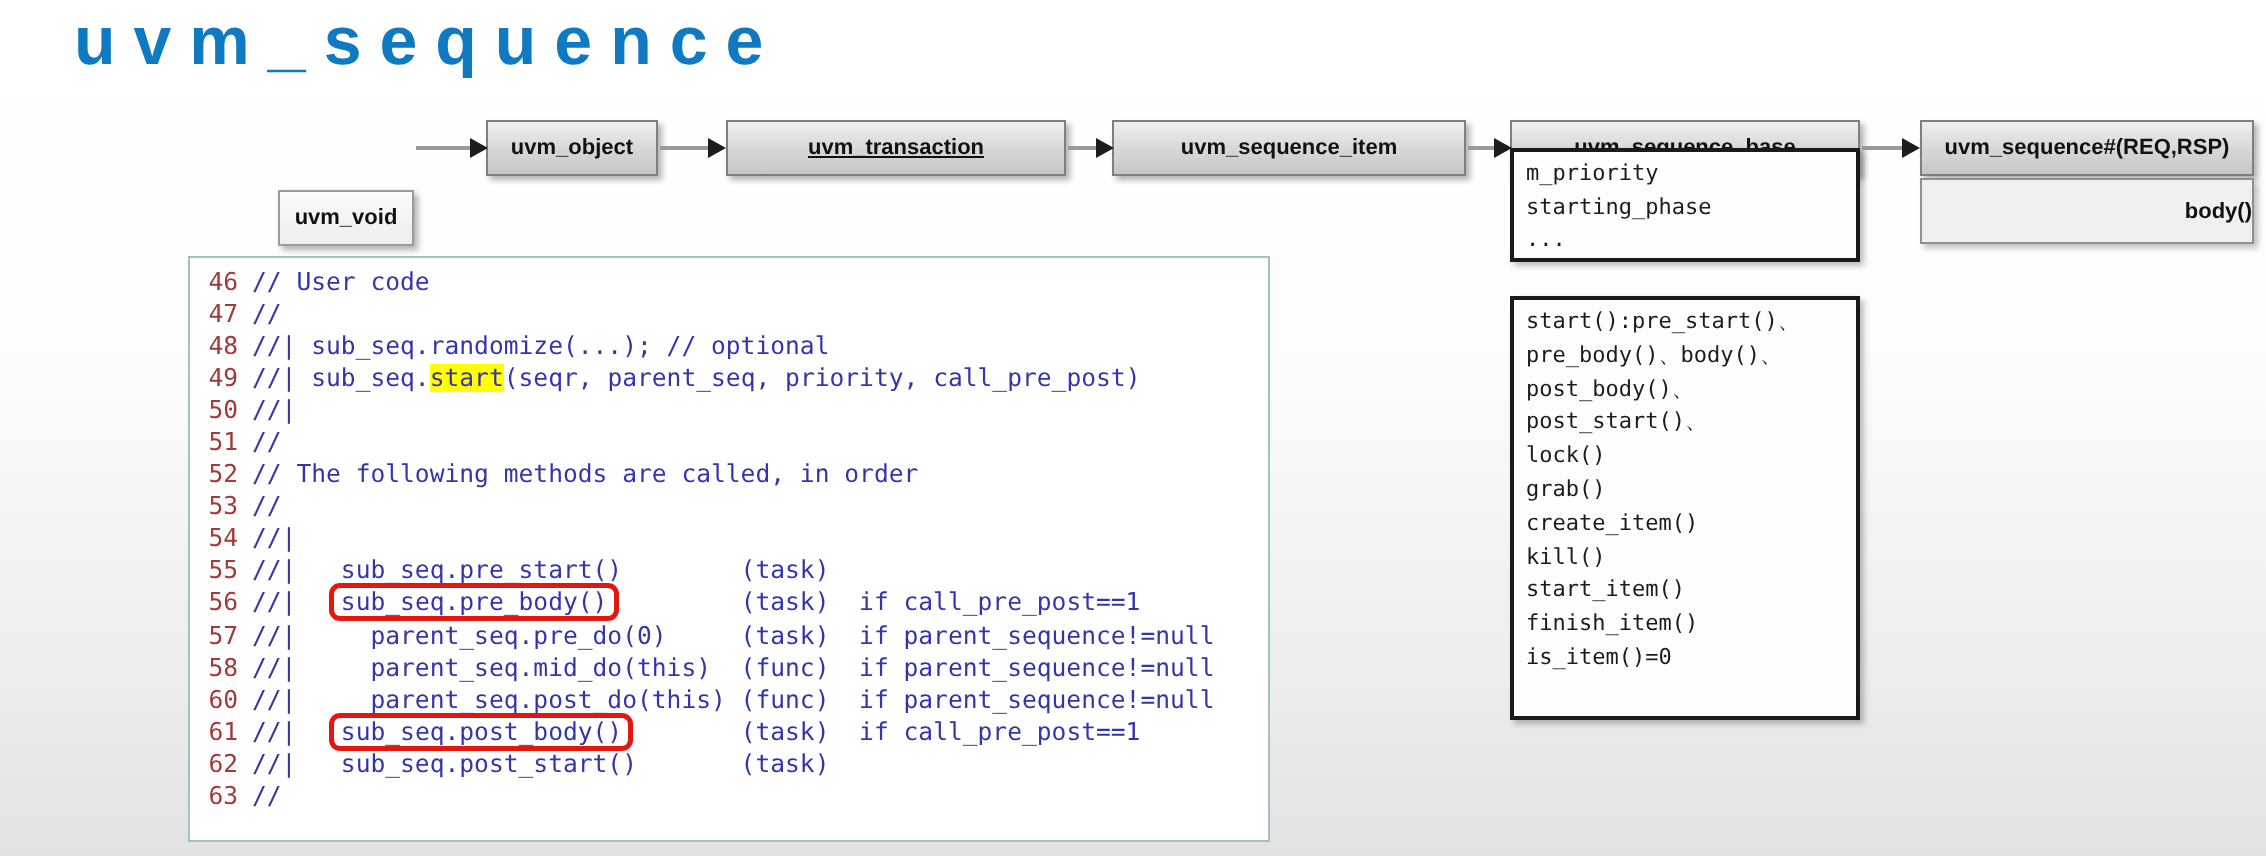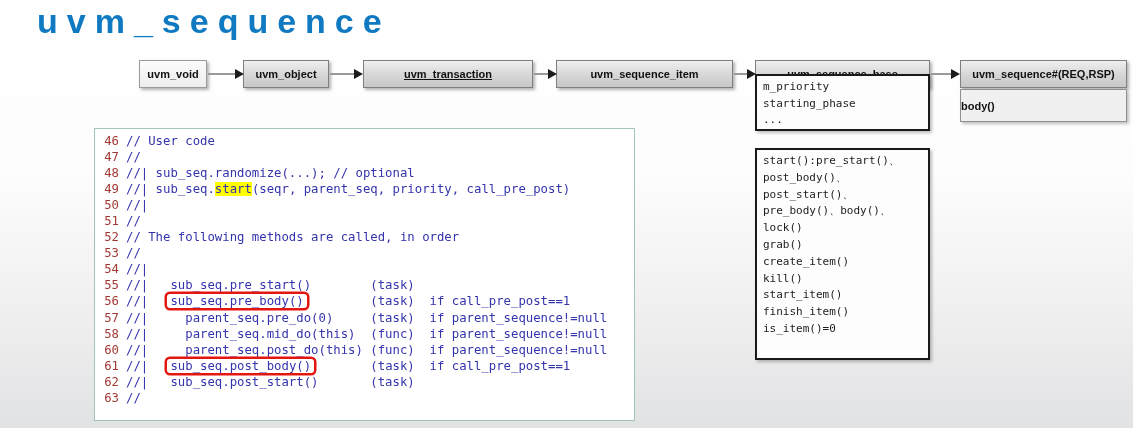--- a/index.html
+++ b/index.html
@@ -20,21 +20,21 @@
 
   
   .cbox {
     position:absolute; top:60px; height:28px; box-sizing:border-box;
     background:linear-gradient(180deg,#efefef 0%,#d6d6d6 55%,#c7c7c7 100%);
     border:1px solid #7f7f7f;
     box-shadow:2px 2px 3px rgba(0,0,0,0.30);
     display:flex; align-items:center; justify-content:center;
     font-size:11px; font-weight:bold; color:#111;
   }
-  .c0 { left:139px; width:68px; background:linear-gradient(180deg,#fbfbfb,#ededed); border-color:#9a9a9a; }
+  .c0 { left:139px; width:68px; background:linear-gradient(180deg,#fbfbfb,#ededed); border-color:#9a9a9a;margin-top:35px; }
   .c1 { left:243px; width:86px; }
   .c2 { left:363px; width:170px;text-decoration:underline; }
   .c3 { left:556px; width:177px; }
   .c4 { left:755px; width:175px; }
   .c5 { left:960px; width:167px; }
 
   
   .arrow { position:absolute; top:73px; height:2px; background:#9a9a9a; }
   .arrow::after {
     content:""; position:absolute; right:-8px; top:-4px;
@@ -58,21 +58,21 @@
   }
   .attrs   { top:74px;  height:57px; }
   .methods { top:148px; height:212px; line-height:16.8px; }
   .attrs .mline { line-height:16.5px; }
 
   
   .seq-body {
     position:absolute; left:960px; top:89px; width:167px; height:33px; box-sizing:border-box;
     background:#f0f0f0; border:1px solid #909090;
     box-shadow:2px 2px 3px rgba(0,0,0,0.25);
-    display:flex; align-items:center; justify-content:flex-start;
+    display:flex; align-items:center; justify-content:flex-end;
     font-size:11px; font-weight:bold; color:#111;
   }
 
   
   .code-panel {
     position:absolute; left:94px; top:128px; width:541px; height:293px; box-sizing:border-box;
     background:#ffffff; border:1px solid #a2c4b6;
     padding:4px 0 0 7px; overflow:hidden;
     font-family:"DejaVu Sans Mono", monospace;
     font-size:12.3px; line-height:16.05px;
@@ -110,22 +110,22 @@
     <div class="arrow a3"></div>
     <div class="arrow a4"></div>
 
     <div class="compartment attrs">
         <div class="mline">m_priority</div>
         <div class="mline">starting_phase</div>
         <div class="mline">...</div>
       </div>
     <div class="compartment methods">
         <div class="mline">start():pre_start()、</div>
+        <div class="mline">pre_body()、body()、</div>
         <div class="mline">post_body()、post_start()、</div>
-        <div class="mline">pre_body()、body()、</div>
         <div class="mline">lock()</div>
         <div class="mline">grab()</div>
         <div class="mline">create_item()</div>
         <div class="mline">kill()</div>
         <div class="mline">start_item()</div>
         <div class="mline">finish_item()</div>
         <div class="mline">is_item()=0</div>
       </div>
 
     <div class="seq-body">

